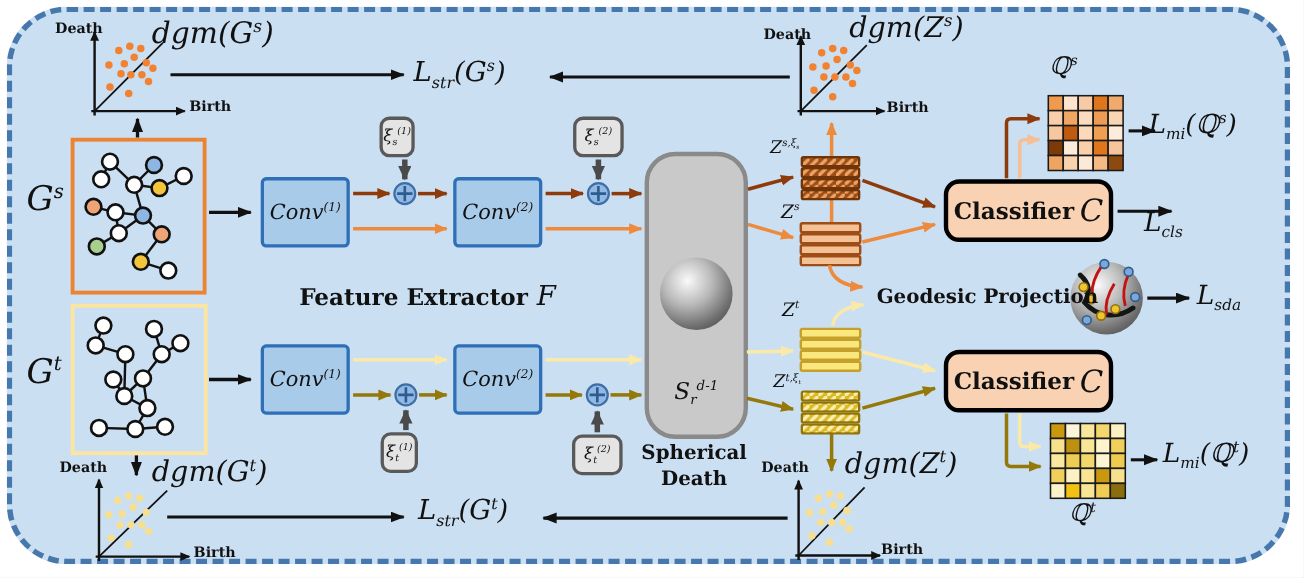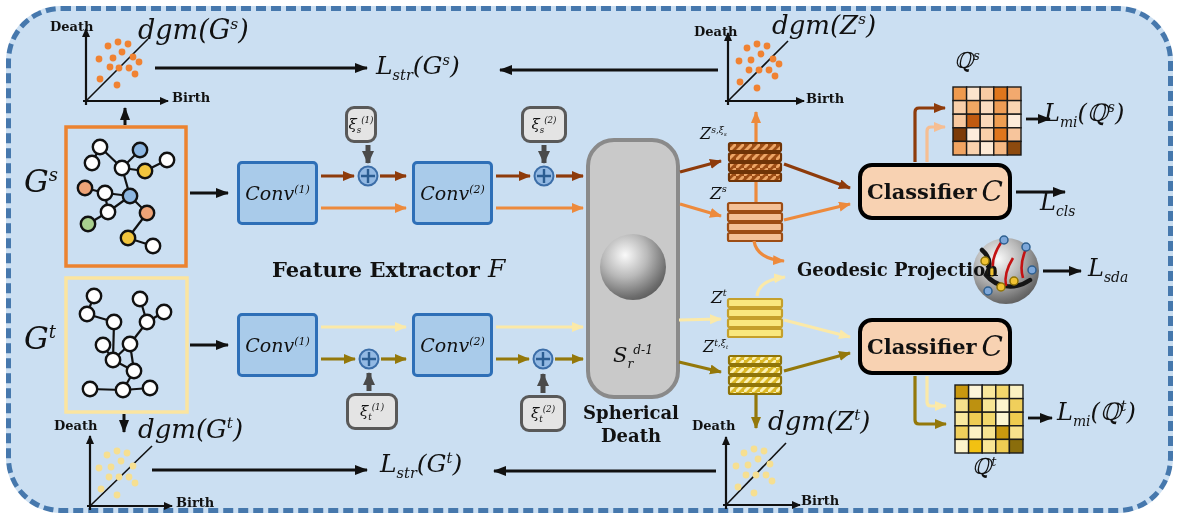--- a/index.html
+++ b/index.html
@@ -393,21 +393,21 @@
     </div>
   <div class="box conv math" style="left:412px;top:313px;width:81px;height:64px;">
       <span>Conv<sup>(2)</sup></span>
     </div>
   <div class="box noise math" style="left:345px;top:106px;width:32px;height:37px;">
       <span>ξ<sub>s</sub><sup>(1)</sup></span>
     </div>
   <div class="box noise math" style="left:521px;top:106px;width:46px;height:37px;">
       <span>ξ<sub>s</sub><sup>(2)</sup></span>
     </div>
-  <div class="box noise math" style="left:346px;top:393px;width:52px;height:37px;">
+  <div class="box noise math" style="left:346px;top:393px;width:34px;height:37px;">
       <span>ξ<sub>t</sub><sup>(1)</sup></span>
     </div>
   <div class="box noise math" style="left:520px;top:395px;width:46px;height:37px;">
       <span>ξ<sub>t</sub><sup>(2)</sup></span>
     </div>
   <div class="box clf" style="left:858px;top:163px;width:154px;height:57px;">
     <span class="bser">Classifier</span>
       <span class="math clf-c">C</span>
   </div>
   <div class="box clf" style="left:858px;top:318px;width:154px;height:57px;">
@@ -432,21 +432,21 @@
     <span class="bser">Feature Extractor</span><span class="math fe-f">F</span>
   </div>
   <div class="lbl bser" style="left:797px;top:259px;font-size:18px;">Geodesic Projection</div>
   <div class="lbl math" style="left:1088px;top:254px;font-size:24px;">L<sub>sda</sub></div>
   <div class="lbl math" style="left:24px;top:320px;font-size:31px;">G<sup>t</sup></div>
   <div class="lbl math ctr" style="left:633px;top:357px;font-size:21px;">S<sub>r</sub><sup>d-1</sup></div>
   <div class="lbl bser ctr" style="left:631px;top:424px;font-size:18px;line-height:1.25;">
     <div>Spherical</div>
     <div>Death</div>
   </div>
-  <div class="lbl math" style="left:711px;top:287px;font-size:17px;">Z<sup>t</sup></div>
+  <div class="lbl math" style="left:711px;top:272px;font-size:17px;">Z<sup>t</sup></div>
   <div class="lbl math" style="left:703px;top:337px;font-size:16px;">Z<sup>t,ξ<sub>t</sub></sup></div>
   <div class="lbl math" style="left:972px;top:454px;font-size:22px;">ℚ<sup>t</sup></div>
   <div class="lbl math" style="left:1057px;top:398px;font-size:24px;">L<sub>mi</sub>(ℚ<sup>t</sup>)</div>
   <div class="lbl bser" style="left:54px;top:418px;font-size:13px;">Death</div>
   <div class="lbl bser" style="left:176px;top:495px;font-size:13px;">Birth</div>
   <div class="lbl math" style="left:380px;top:449px;font-size:25px;">L<sub>str</sub>(G<sup>t</sup>)</div>
   <div class="lbl math" style="left:138px;top:414px;font-size:26px;">dgm(G<sup>t</sup>)</div>
   <div class="lbl bser" style="left:692px;top:418px;font-size:13px;">Death</div>
   <div class="lbl bser" style="left:801px;top:493px;font-size:13px;">Birth</div>
   <div class="lbl math" style="left:768px;top:406px;font-size:26px;">dgm(Z<sup>t</sup>)</div>

